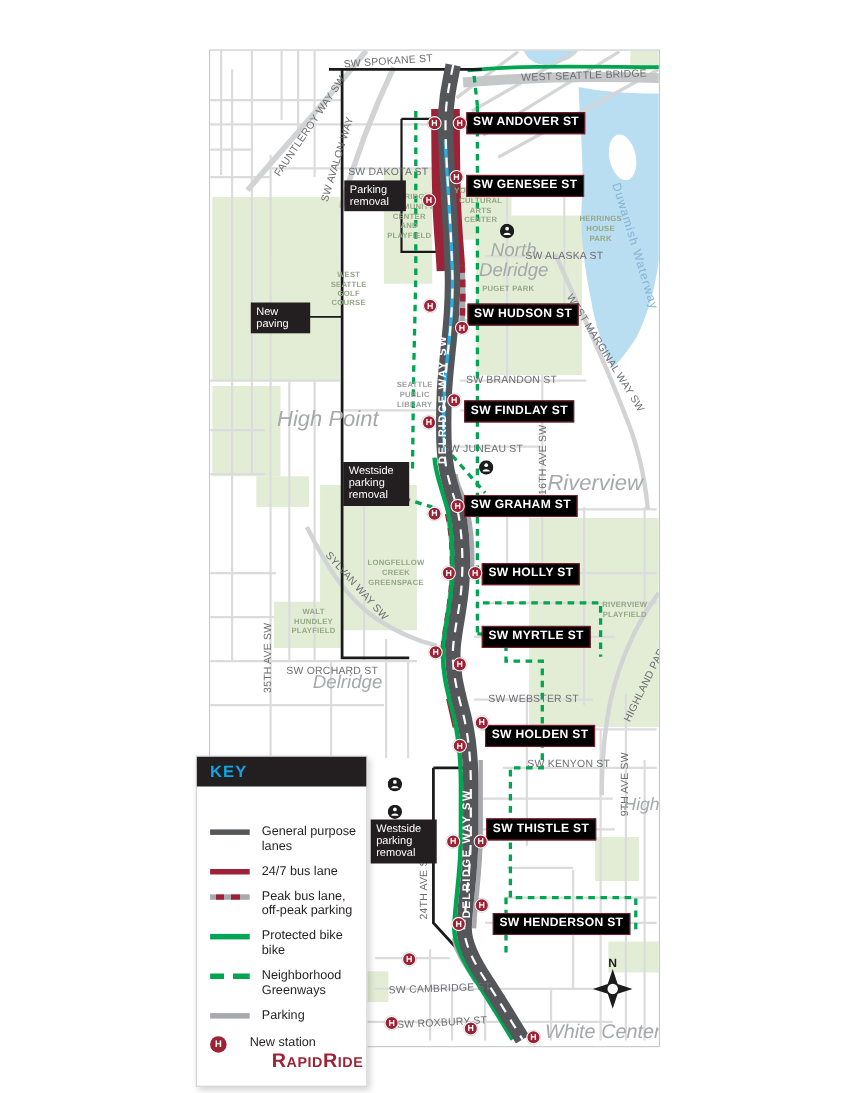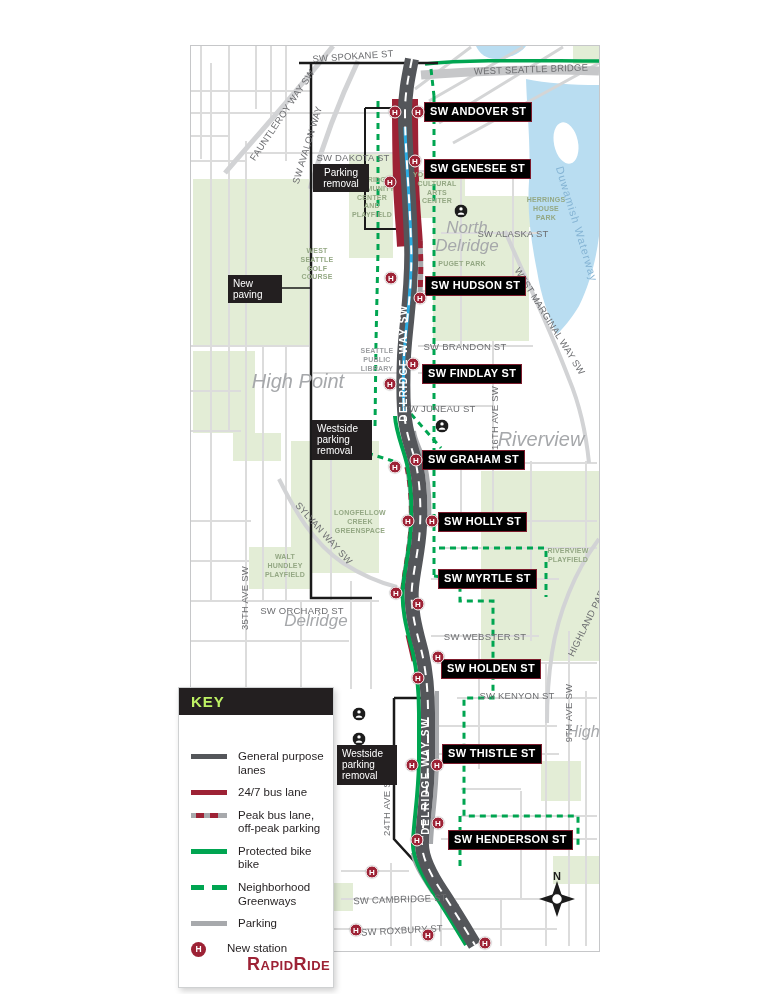--- a/index.html
+++ b/index.html
@@ -28,21 +28,21 @@
   .fac{position:absolute;transform:translate(-50%,-50%);z-index:2;width:13px;height:13px;}
   .road-name{position:absolute;color:#fff;font-size:10px;font-weight:bold;letter-spacing:1.5px;
        transform:translate(-50%,-50%) rotate(-90deg);white-space:nowrap;z-index:2;}
   .note{position:absolute;font-style:italic;font-size:8.5px;color:#808184;line-height:1.3;z-index:1;}
   .water-label{position:absolute;color:#85b4d4;font-size:11px;letter-spacing:1px;
        transform:translate(-50%,-50%) rotate(73deg);white-space:nowrap;z-index:1;}
   .compass{position:absolute;z-index:2;text-align:center;width:40px;}
   .compass-n{font-size:11px;font-weight:bold;color:#1c1c1c;margin-bottom:-3px;}
   #key{position:absolute;left:178px;top:687px;width:154px;background:#fff;
        border:1px solid #cfd1d2;box-shadow:2px 3px 6px rgba(0,0,0,.18);z-index:10;}
-  #key-header{background:#231f20;color:#bef264;font-size:15px;font-weight:bold;
+  #key-header{background:#231f20;color:#0ea5e9;font-size:15px;font-weight:bold;
        letter-spacing:1px;padding:5px 0 5px 12px;}
   #key-items{padding:11px 6px 2px 12px;margin-top:24px;}
   .key-row{display:flex;align-items:flex-start;margin-bottom:9px;}
   .key-swatch{width:36px;flex:0 0 36px;height:5px;margin-top:4px;margin-right:11px;}
   .key-label{font-size:11.5px;color:#231f20;line-height:1.18;}
   .sw-general{background:#54565a;}
   .sw-bus247{background:#9d2235;}
   .sw-peak{background:linear-gradient(90deg,#a7a9ac 0 5px,#9d2235 5px 13px,#a7a9ac 13px 19px,#9d2235 19px 27px,#a7a9ac 27px 36px);}
   .sw-median{background:#2bace2;}
   .sw-bike{background:#00a551;}
@@ -184,31 +184,32 @@
       <div class="st-label" style="left: 133px; top: 487px; transform: translate(-50%, -50%) rotate(48deg);">SYLVAN WAY SW</div>
       <div class="st-label" style="left: 406px; top: 555px; transform: translate(-50%, -50%) rotate(-64deg);">HIGHLAND PARK WAY SW</div>
       <div class="st-label" style="left: 303px; top: 372px; transform: translate(-50%, -50%) rotate(-90deg);">16TH AVE SW</div>
       <div class="st-label" style="left: 53px; top: 552px; transform: translate(-50%, -50%) rotate(-90deg);">35TH AVE SW</div>
       <div class="st-label" style="left: 195px; top: 758px; transform: translate(-50%, -50%) rotate(-90deg);">24TH AVE SW</div>
       <div class="st-label" style="left: 377px; top: 667px; transform: translate(-50%, -50%) rotate(-90deg);">9TH AVE SW</div>
       <div class="nb-label" style="left: 276px; top: 191px; font-size: 17px; width: 64px;">North Delridge</div>
       <div class="nb-label" style="left: 107px; top: 336px; font-size: 20px; width: 140px;">High Point</div>
       <div class="nb-label" style="left: 350px; top: 394px; font-size: 20px; width: 140px;">Riverview</div>
       <div class="nb-label" style="left: 125px; top: 575px; font-size: 17px; width: 100px;">Delridge</div>
+      <div class="nb-label" style="left: 357px; top: 892px; font-size: 18px; width: 160px;">White Center</div>
       <div class="nb-label" style="left: 426px; top: 686px; font-size: 16px; width: 140px;">Highland Park</div>
       <div class="pk-label" style="left: 126px; top: 218px; width: 52px;">WEST SEATTLE GOLF COURSE</div>
       <div class="pk-label" style="left: 181px; top: 152px; width: 46px;">DELRIDGE COMMUNITY CENTER AND PLAYFIELD</div>
       <div class="pk-label" style="left: 246px; top: 142px; width: 48px;">YOUNGSTOWN CULTURAL ARTS CENTER</div>
       <div class="pk-label" style="left: 355px; top: 163px; width: 42px;">HERRINGS HOUSE PARK</div>
       <div class="pk-label" style="left: 271px; top: 218px; width: 60px;">PUGET PARK</div>
       <div class="pk-label" style="left: 169px; top: 476px; width: 62px;">LONGFELLOW CREEK GREENSPACE</div>
       <div class="pk-label" style="left: 94px; top: 520px; width: 52px;">WALT HUNDLEY PLAYFIELD</div>
       <div class="pk-label" style="left: 377px; top: 510px; width: 44px;">RIVERVIEW PLAYFIELD</div>
       <div class="pk-label gray" style="left: 186px; top: 314px; width: 36px;">SEATTLE PUBLIC LIBRARY</div>
-      <div class="callout" style="left: 122px; top: 118px; width: 46px; text-align: center;">Parking removal</div>
+      <div class="callout" style="left: 122px; top: 118px; width: 46px;">Parking removal</div>
       <div class="callout" style="left: 37px; top: 229px; width: 44px;">New paving</div>
       <div class="callout" style="left: 121px; top: 374px; width: 50px;">Westside parking removal</div>
       <div class="callout" style="left: 146px; top: 699px; width: 50px;">Westside parking removal</div>
       <div class="road-name" style="left: 212px; top: 317px;">DELRIDGE WAY SW</div>
       <div class="road-name" style="left: 234px; top: 730px;">DELRIDGE WAY SW</div>
       <div class="fac" style="left: 270px; top: 164px;"><svg width="13" height="13" viewBox="0 0 13 13">
           <circle cx="6.5" cy="6.5" r="6.5" fill="#1c1c1c"></circle>
           <circle cx="6.5" cy="4.4" r="1.7" fill="#fff"></circle>
           <path d="M3.2 10.2 C3.2 7.4 9.8 7.4 9.8 10.2 Z" fill="#fff"></path>
         </svg></div>

